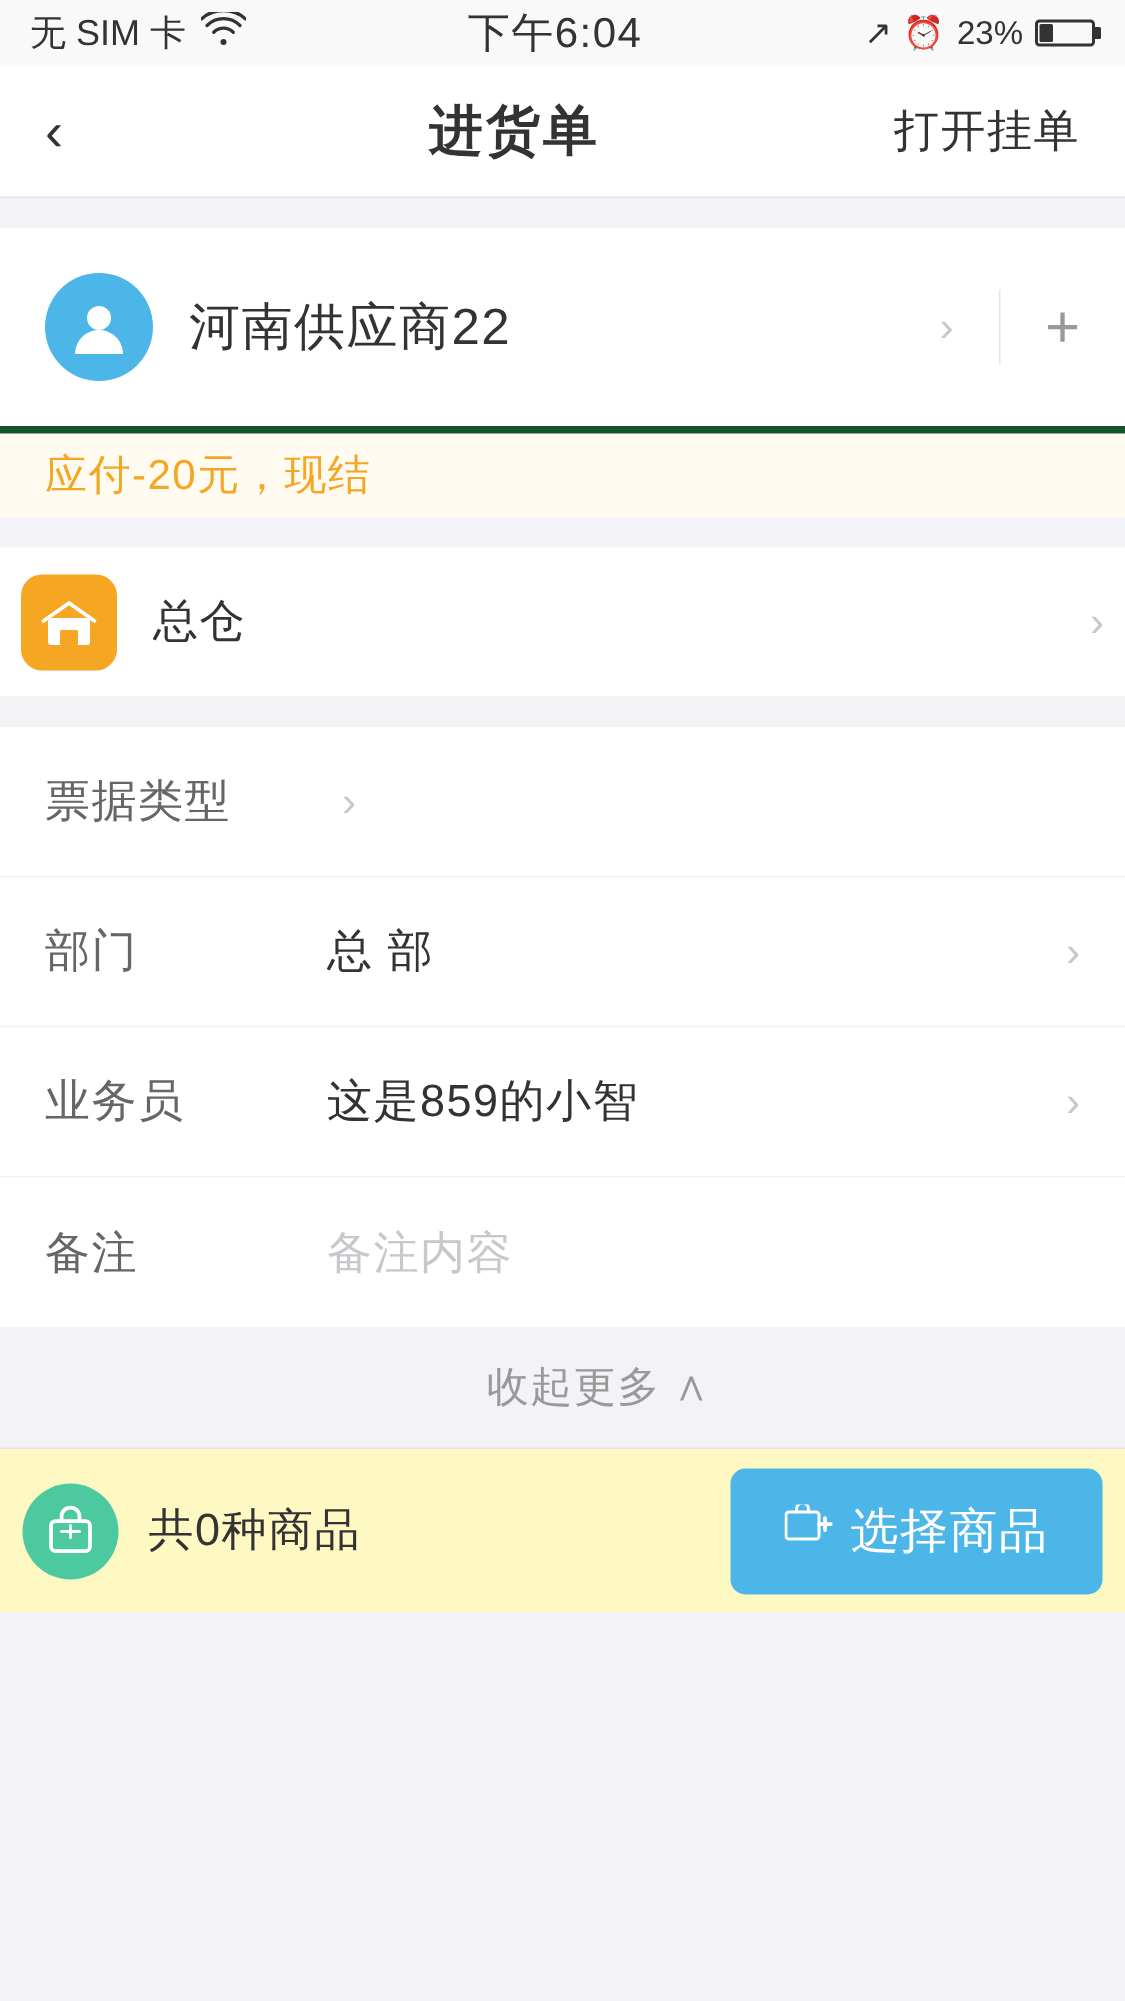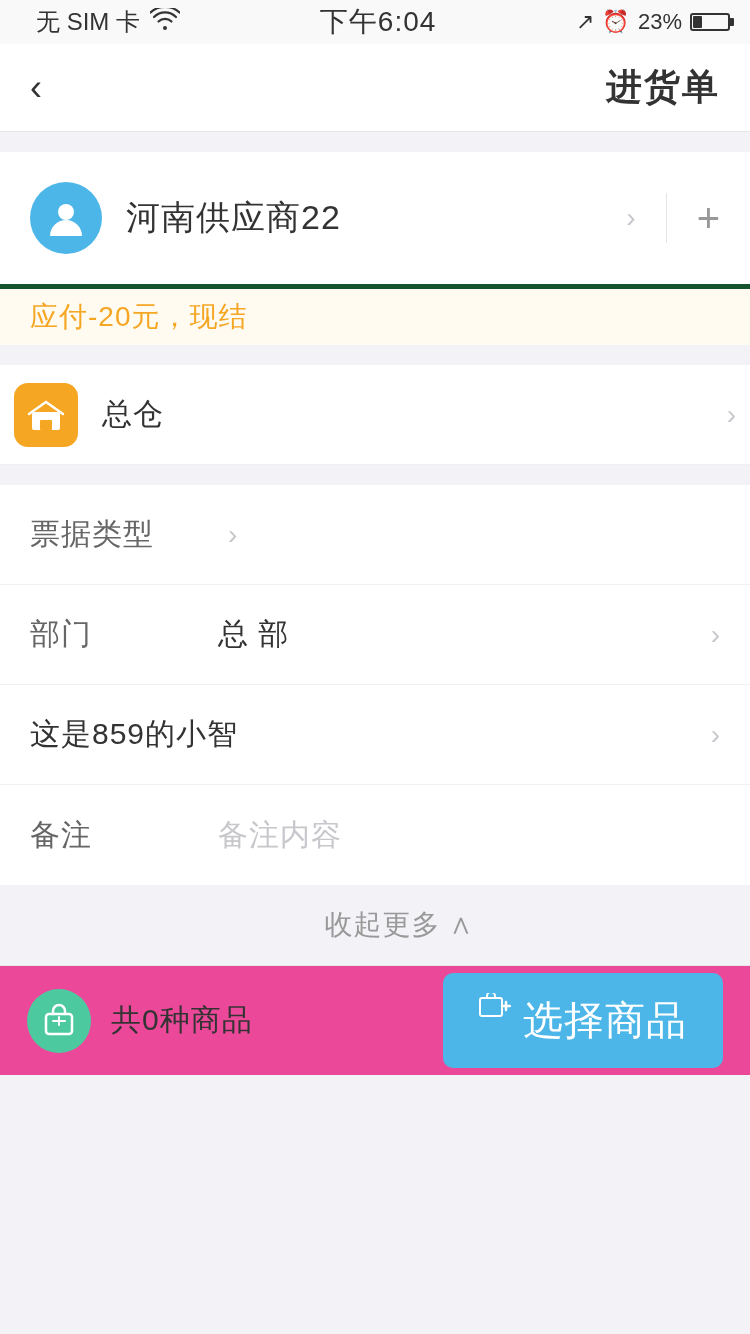--- a/index.html
+++ b/index.html
@@ -23,21 +23,20 @@
       align-items: center;
       justify-content: space-between;
       padding: 0 20px;
       font-size: 24px;
       color: #333;
     }
     .status-left {
       display: flex;
       align-items: center;
       gap: 10px;
-      margin-left: 16px;
     }
     .status-center {
       font-size: 28px;
       font-weight: 500;
       letter-spacing: 1px;
     }
     .status-right {
       display: flex;
       align-items: center;
       gap: 8px;
@@ -245,24 +244,24 @@
       color: #999;
       cursor: pointer;
       letter-spacing: 1px;
       padding-left: 48px;
     }
 
     
     .bottom-bar {
       width: 750px;
       height: 110px;
-      background: #ec4899;
-      display: flex;
-      align-items: center;
-      padding: 0 27px;
+      background: #fef9c3;
+      display: flex;
+      align-items: center;
+      padding: 0 15px;
       border-top: 1px solid #e5e5e5;
     }
     .product-icon-wrap {
       width: 64px;
       height: 64px;
       border-radius: 50%;
       background: #4dc9a0;
       display: flex;
       align-items: center;
       justify-content: center;
@@ -275,25 +274,26 @@
     }
     .product-count {
       flex: 1;
       font-size: 30px;
       color: #333;
       letter-spacing: 1px;
     }
     .select-btn {
       background: #4db6e8;
       color: #fff;
-      font-size: 40px;
+      font-size: 32px;
       border: none;
       border-radius: 10px;
       padding: 20px 36px;
       display: flex;
+      align-items: center;
       gap: 12px;
       cursor: pointer;
       letter-spacing: 1px;
     }
     .select-btn-icon {
       font-size: 30px;
     }
 
     .gray-area {
       background: #f2f2f7;
@@ -325,20 +325,21 @@
       <span class="battery-bar">
           <span class="battery-fill"></span>
         </span>
     </span>
   </div>
 </div>
 
 <div class="nav-bar">
   <span class="nav-back">‹</span>
   <span class="nav-title">进货单</span>
+  <span class="nav-action">打开挂单</span>
 </div>
 
 <div class="section-gap"></div>
 
 <div class="card">
   <div class="supplier-row">
     <div class="supplier-avatar">
       <svg viewBox="0 0 44 44" fill="none" xmlns="http://www.w3.org/2000/svg">
         <circle cx="22" cy="16" r="8" fill="white"></circle>
         <path d="M6 40c0-8.8 7.2-16 16-16s16 7.2 16 16" fill="white"></path>
@@ -377,20 +378,21 @@
     <span class="row-chevron">›</span>
   </div>
 
   <div class="form-row">
     <span class="row-label">部门</span>
     <span class="row-value">总 部</span>
     <span class="row-chevron">›</span>
   </div>
 
   <div class="form-row">
+    <span class="row-label">业务员</span>
     <span class="row-value">这是859的小智</span>
     <span class="row-chevron">›</span>
   </div>
 
   <div class="form-row">
     <span class="row-label">备注</span>
     <span class="row-value placeholder">备注内容</span>
   </div>
 </div>
 

